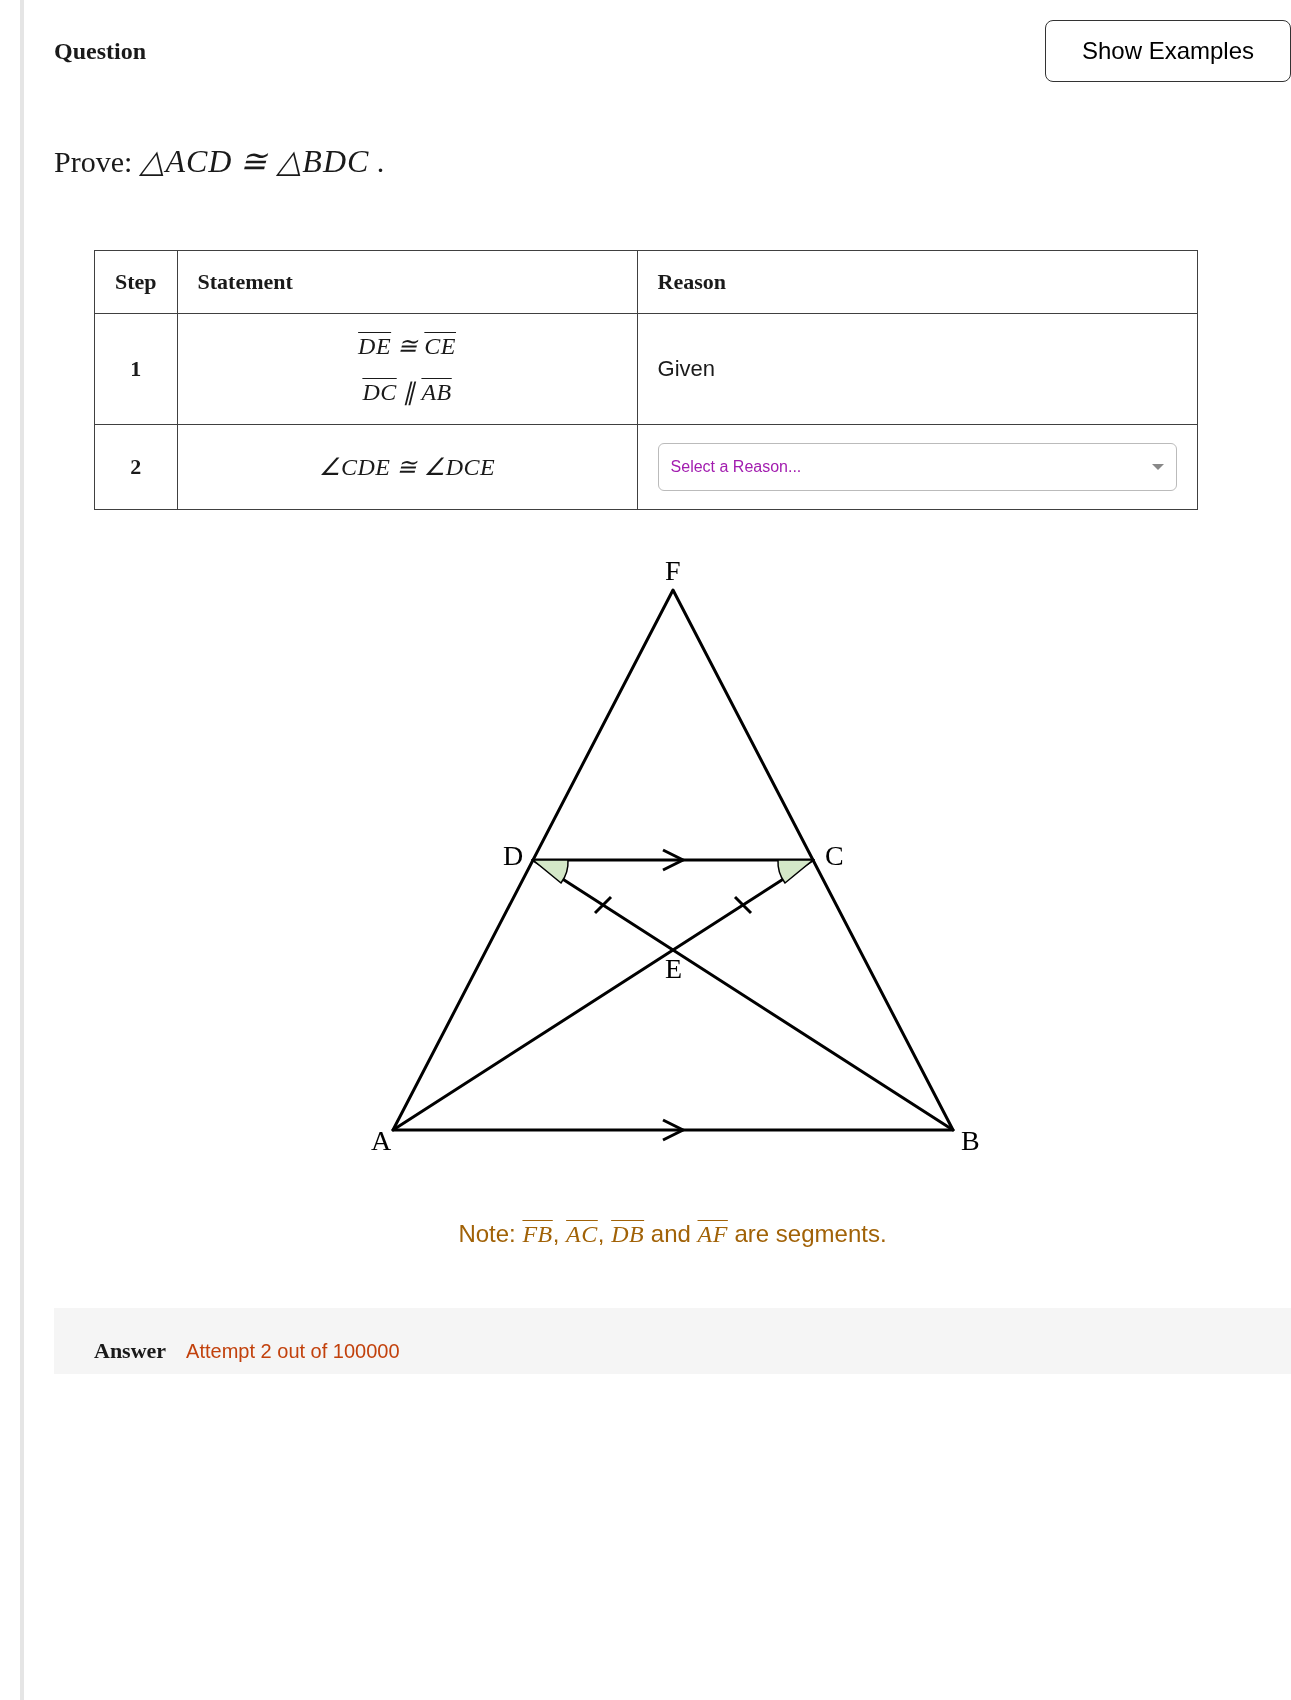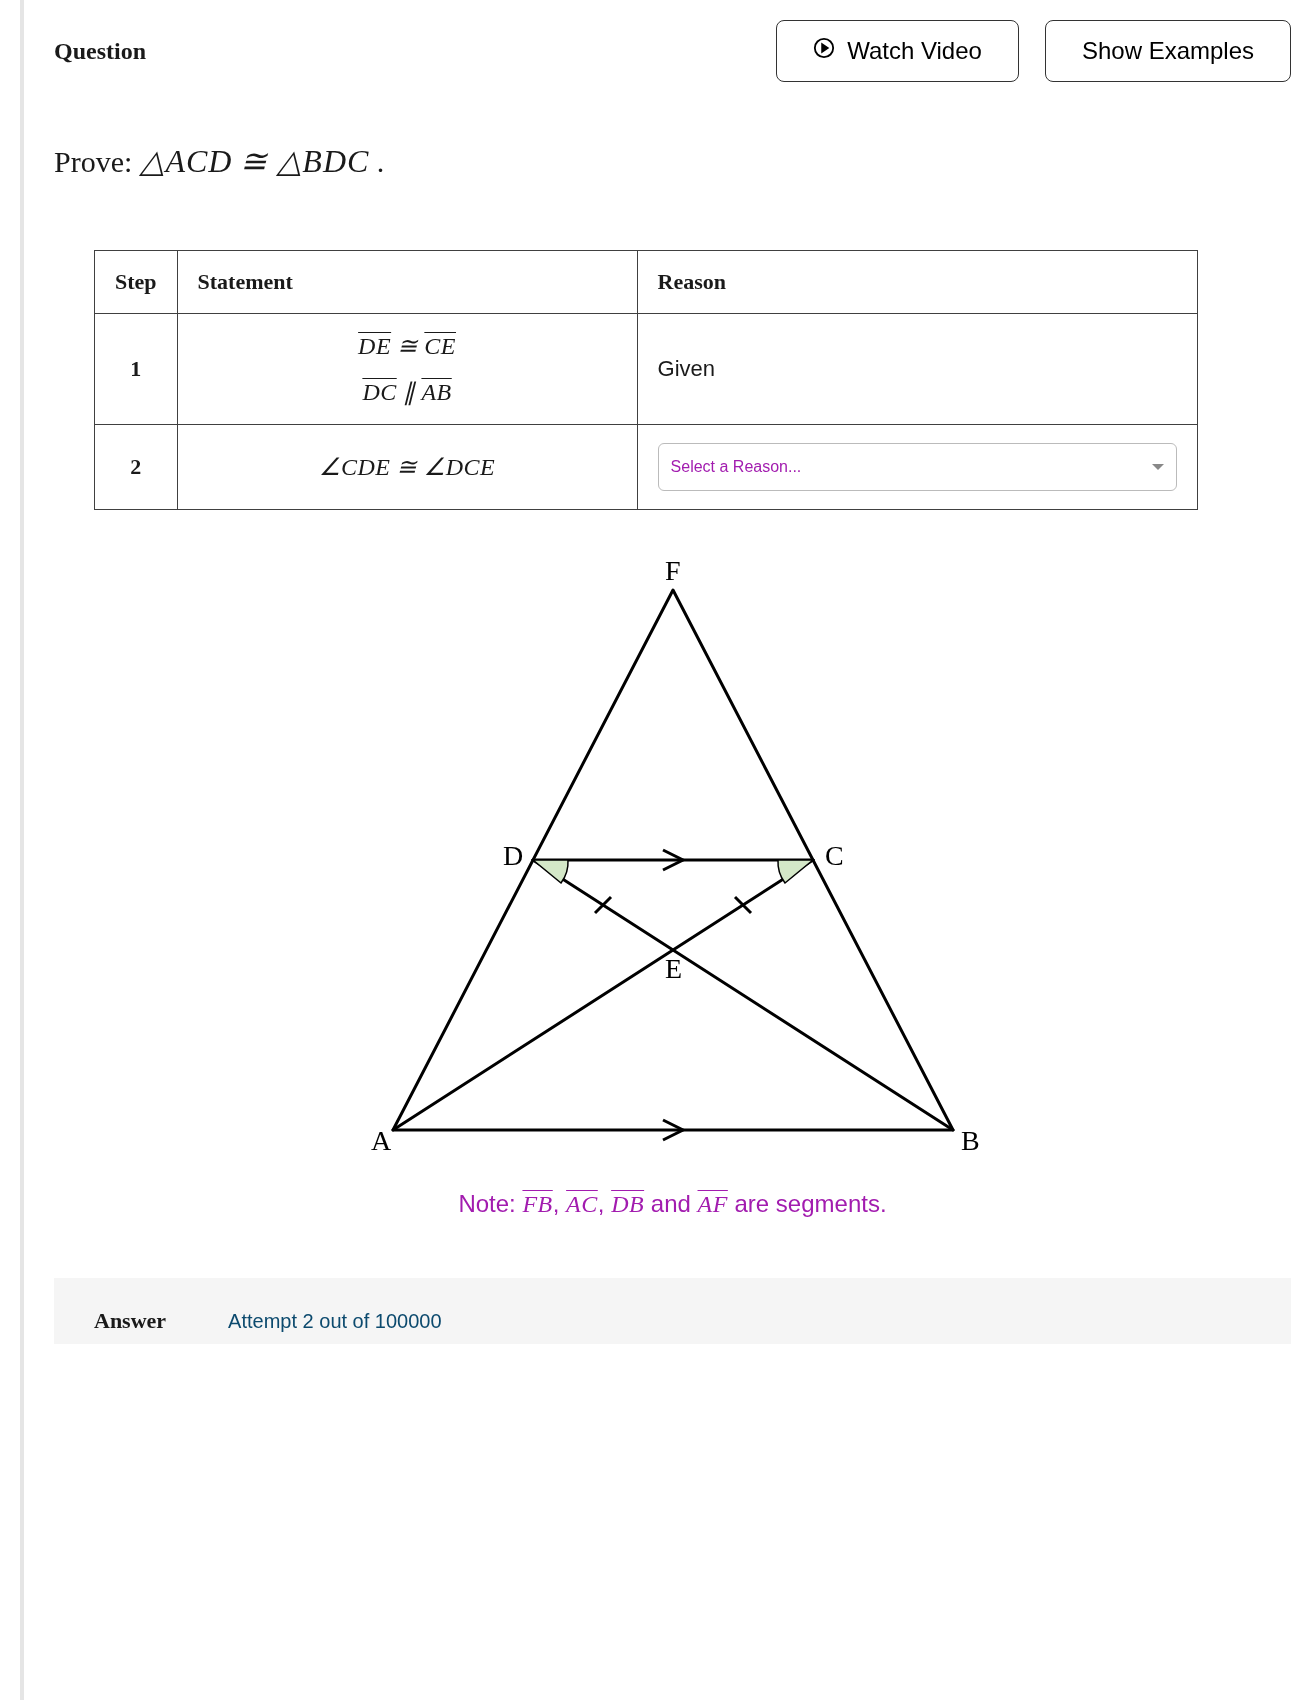--- a/index.html
+++ b/index.html
@@ -92,52 +92,44 @@
     border-right: 6px solid transparent;
     border-top: 6px solid #888;
   }
   .figure-wrap {
     display: flex;
     flex-direction: column;
     align-items: center;
     margin-top: 40px;
   }
   .figure-note {
-    color: #a21caf;
+    color: #a16207;
     font-size: 24px;
     font-family: -apple-system, sans-serif;
+    margin-top: 30px;
   }
   .answer-row {
     margin-top: 60px;
     background: #f5f5f5;
     padding: 30px 40px 10px 40px;
     display:flex;
     gap: 20px;
     align-items:center;
   }
   .answer-label { font-weight:700; font-family: Georgia, serif; font-size:22px;}
-  .attempt-text { color:#0c4a6e; font-size:20px; font-family:-apple-system,sans-serif;margin-left:42px;}
+  .attempt-text { color:#c2410c; font-size:20px; font-family:-apple-system,sans-serif;}
 </style>
 </head>
 <body>
 
 <div class="page">
 
   <div class="header-row">
     <div class="question-title">Question</div>
     <div class="header-buttons">
-      <button class="btn">
-        <span>
-          <svg viewBox="0 0 24 24" fill="none" stroke="#000" stroke-width="2">
-            <circle cx="12" cy="12" r="10"></circle>
-            <path d="M10 8 L16 12 L10 16 Z" fill="#000"></path>
-          </svg>
-        </span>
-        <span>Watch Video</span>
-      </button>
       <button class="btn">
         <span>Show Examples</span>
       </button>
     </div>
   </div>
 
 
   <div class="statement-line">
     <span>Prove: </span>
     <span class="mi">△</span><span class="mi">ACD</span>

